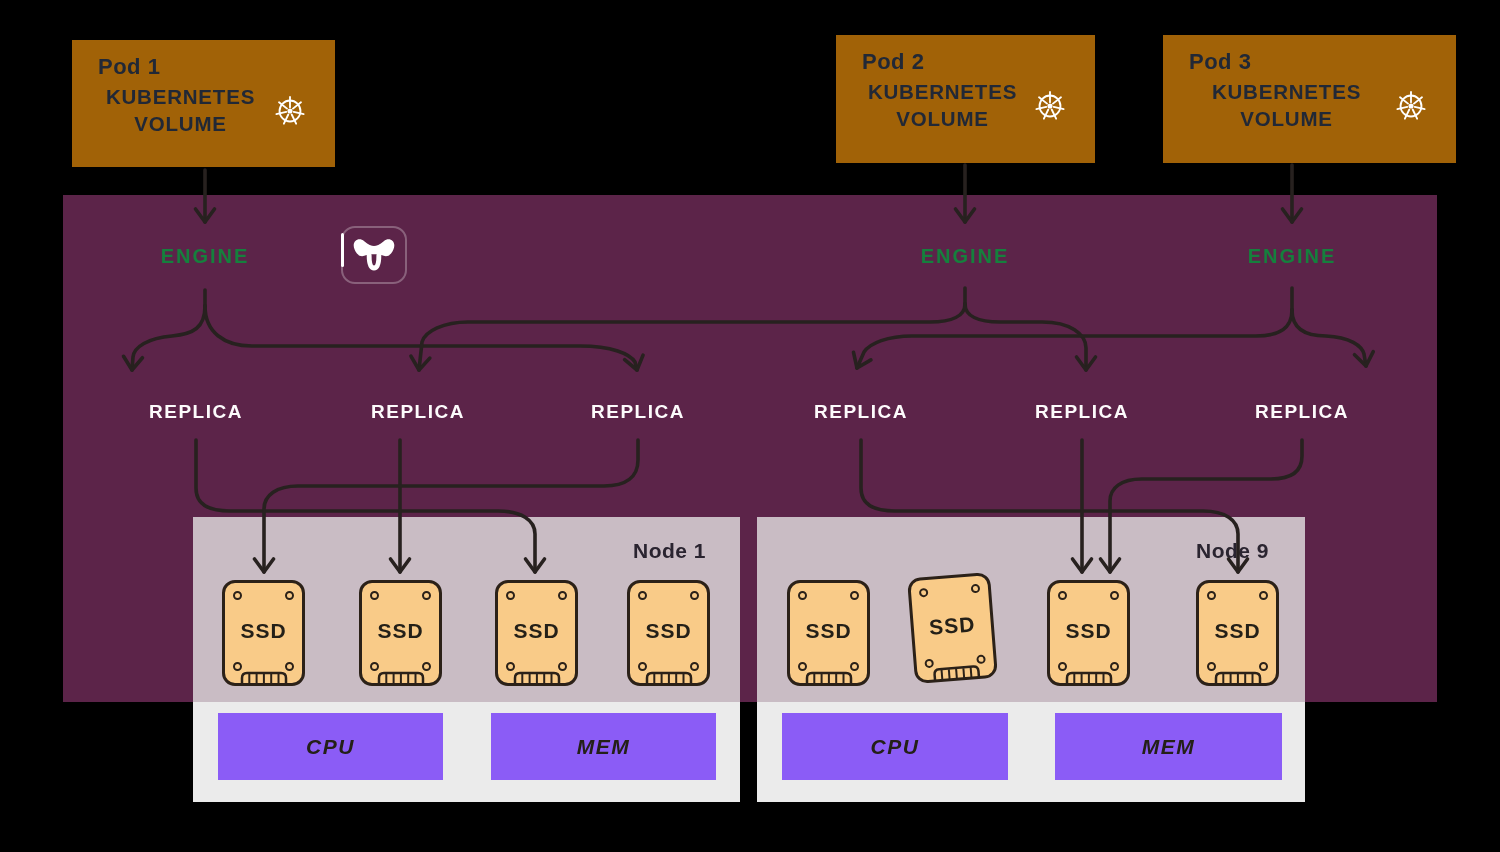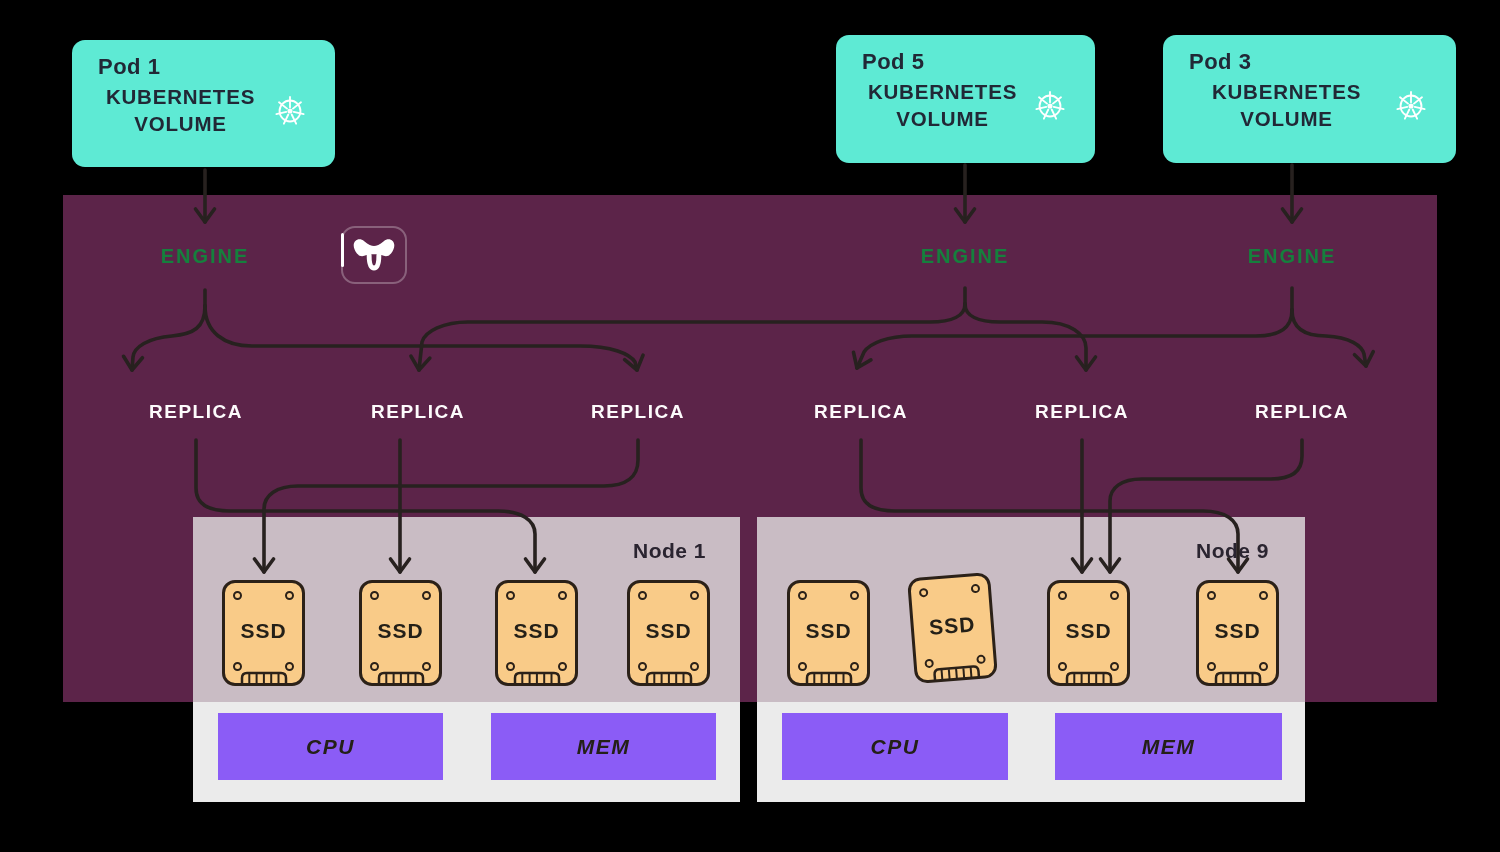--- a/index.html
+++ b/index.html
@@ -4,21 +4,21 @@
 <style>
   html,body{margin:0;padding:0;background:#000;}
   .canvas{
     position:relative;width:1500px;height:852px;background:#000;overflow:hidden;
     font-family:"Liberation Sans","DejaVu Sans",sans-serif;font-weight:bold;
   }
   .abs{position:absolute;}
   
   .purple-panel{left:63px;top:195px;width:1374px;height:507px;background:#5c2449;}
   
-  .pod{background:#5eead4;color:#212836;border-radius:13px;}
+  .pod{background:#a16207;color:#212836;}
   .pod-title{position:absolute;left:26px;top:14px;font-size:22px;letter-spacing:.5px;}
   .pod-body{position:absolute;left:0;top:44px;width:100%;display:flex;align-items:center;}
   .pod-volume{flex:1;text-align:center;font-size:20.5px;letter-spacing:.8px;line-height:1.3;padding-left:16px;}
   .k8s-icon{width:34px;height:34px;margin-right:28px;flex:0 0 auto;}
   
   .engine-label{width:170px;text-align:center;color:#15803d;font-size:20px;letter-spacing:2px;}
   .replica-label{width:170px;text-align:center;color:#fdfbfc;font-size:19px;letter-spacing:1.5px;}
   
   .lh-icon{left:341px;top:226px;width:66px;height:58px;border:2px solid rgba(255,255,255,.28);
     border-radius:14px;box-sizing:border-box;display:flex;align-items:center;justify-content:center;}
@@ -103,21 +103,21 @@
           <line x1="-2" y1="4.1" x2="-7.2" y2="14.9"></line>
           <line x1="-4.4" y1="1" x2="-16.1" y2="3.7"></line>
           <line x1="-3.5" y1="-2.8" x2="-12.9" y2="-10.3"></line>
         </g>
         <circle r="3" fill="#fff"></circle>
       </svg>
     </div>
   </div>
 
   <div class="abs pod" style="left:836px;top:35px;width:259px;height:128px;">
-    <div class="pod-title">Pod 5</div>
+    <div class="pod-title">Pod 2</div>
     <div class="pod-body">
       <div class="pod-volume"><span>KUBERNETES</span><br><span>VOLUME</span></div>
       <svg class="k8s-icon" viewBox="-20 -20 40 40">
         <g stroke="#fff" stroke-width="2.2" stroke-linecap="round" fill="none">
           <circle r="12.3"></circle>
           <line x1="0" y1="-4.5" x2="0" y2="-16.5"></line>
           <line x1="3.5" y1="-2.8" x2="12.9" y2="-10.3"></line>
           <line x1="4.4" y1="1" x2="16.1" y2="3.7"></line>
           <line x1="2" y1="4.1" x2="7.2" y2="14.9"></line>
           <line x1="-2" y1="4.1" x2="-7.2" y2="14.9"></line>

